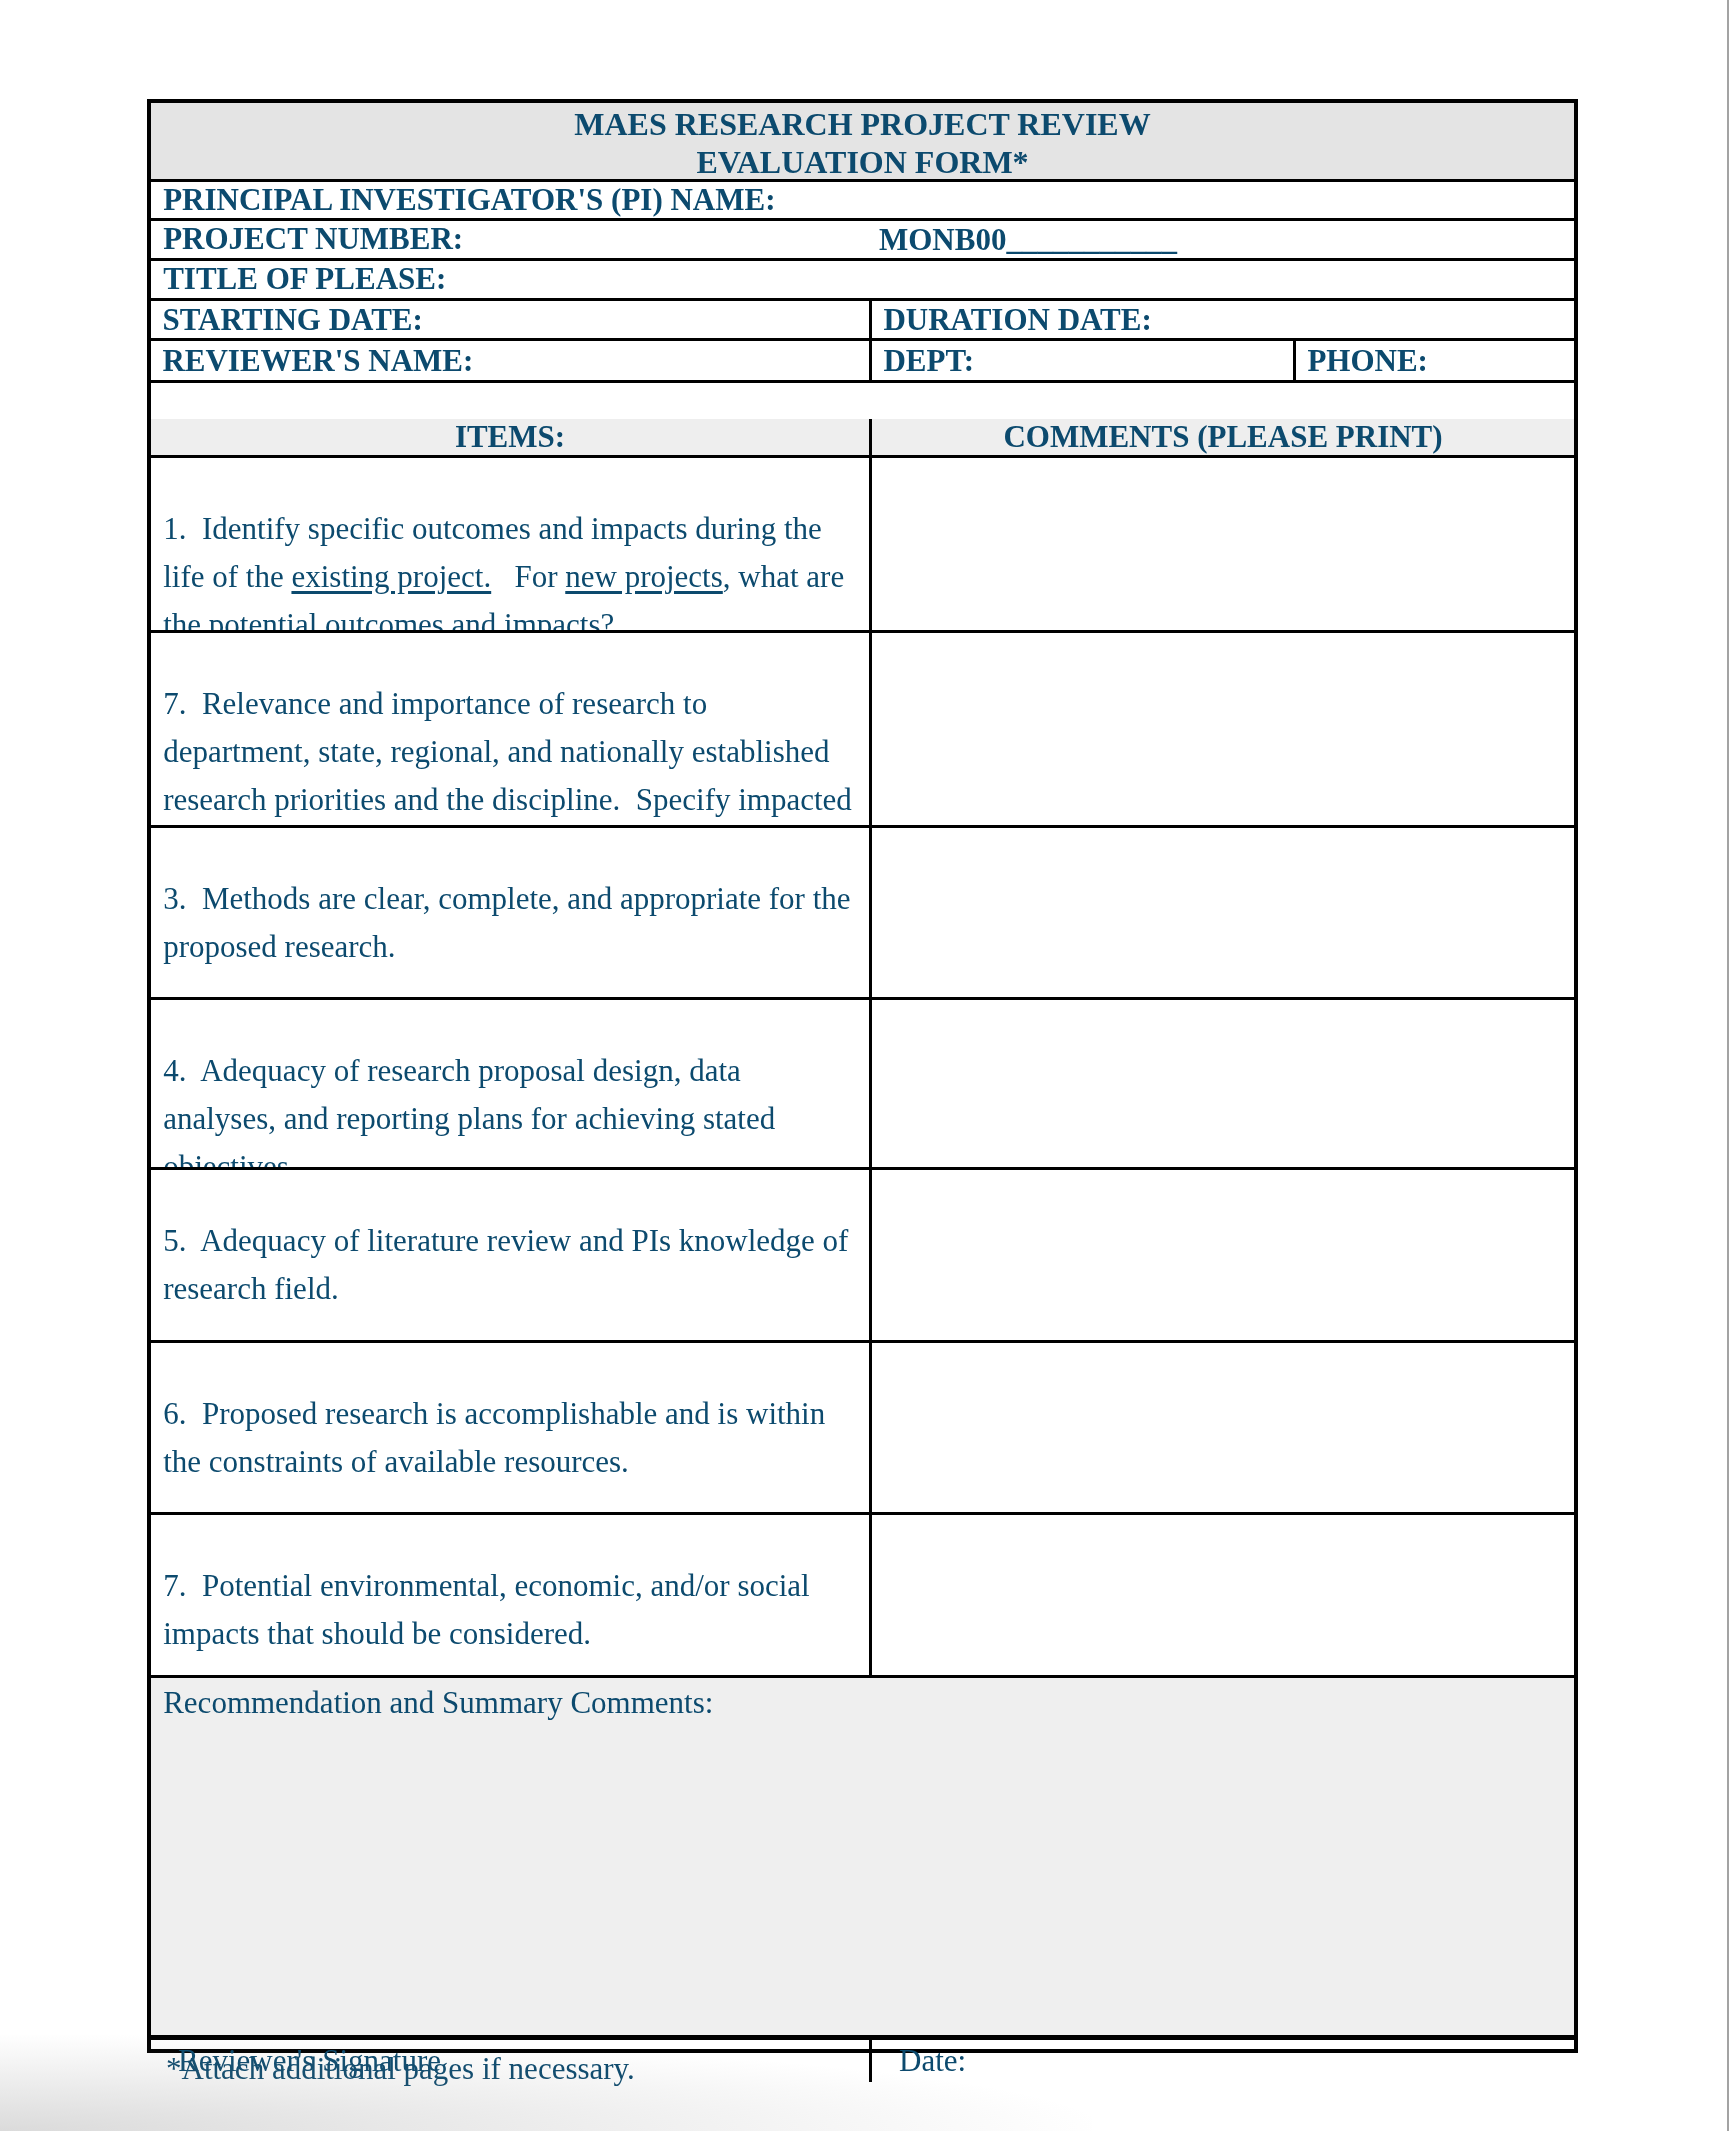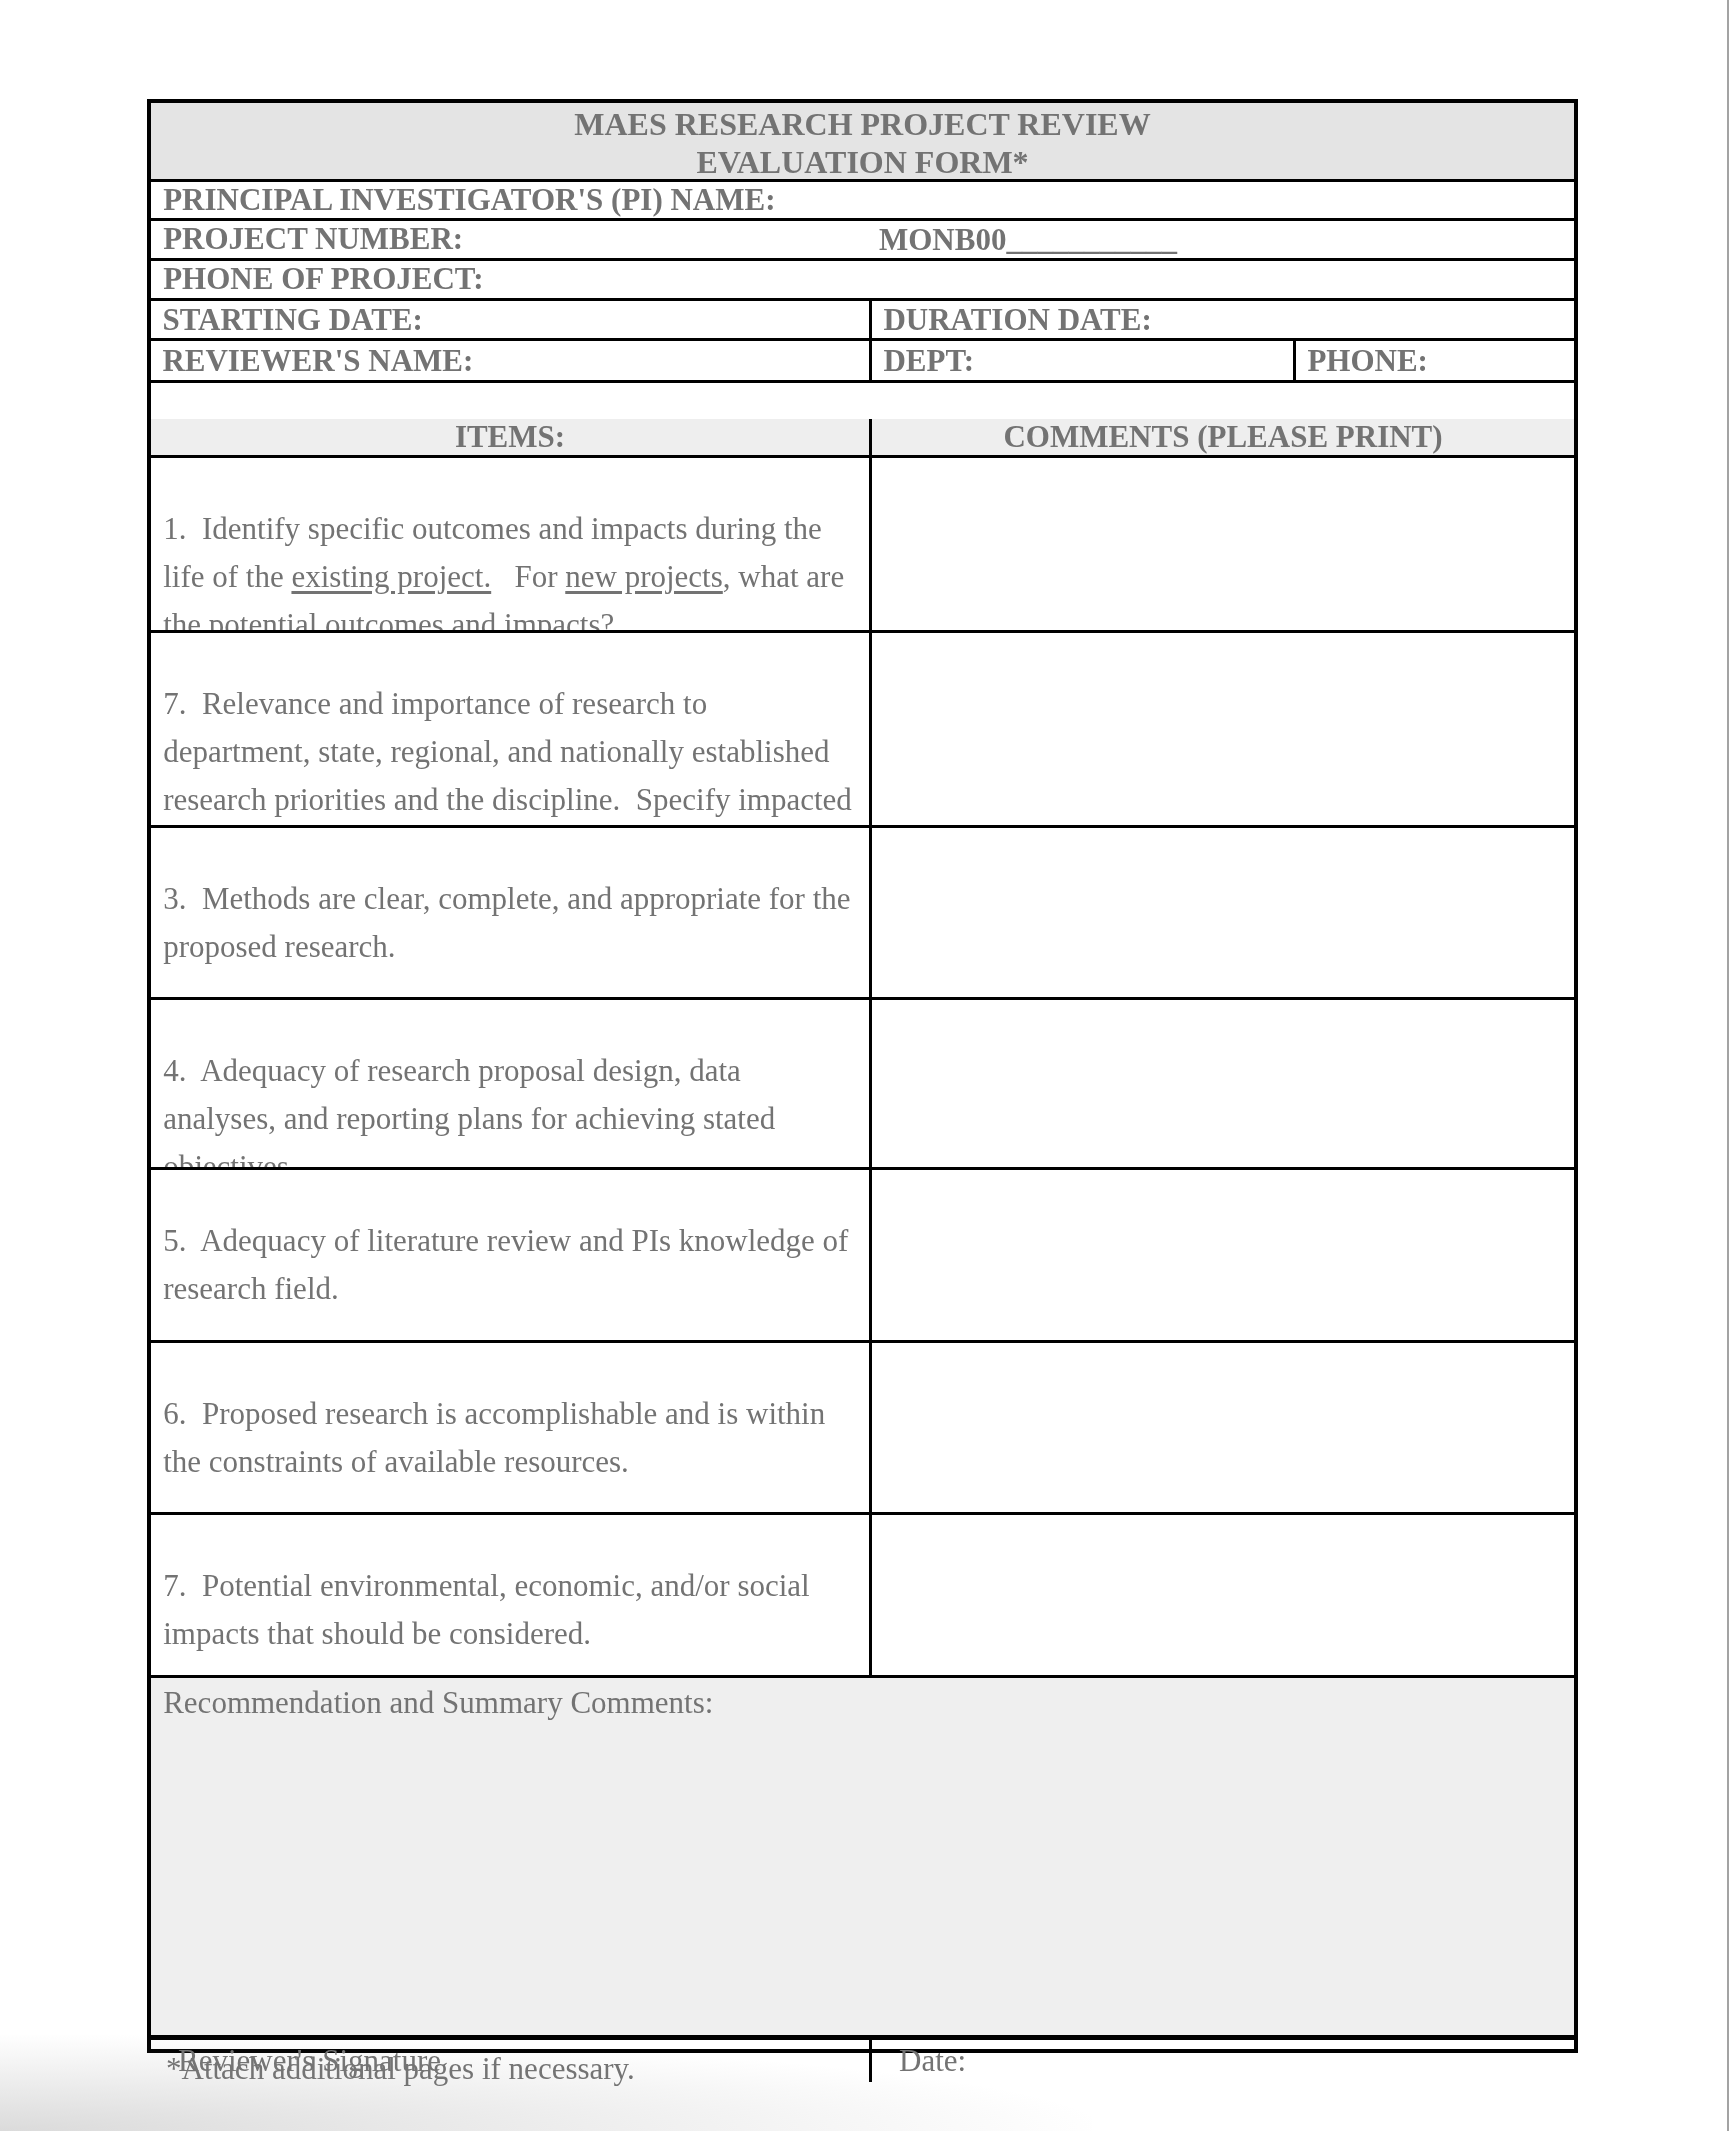--- a/index.html
+++ b/index.html
@@ -1,21 +1,21 @@
 <!DOCTYPE html>
 <html style="font-size:14px"><head>
 <meta charset="utf-8">
 <style>
   html,body{margin:0;padding:0;background:#ffffff;}
   .page{
     position:relative;
     width:1732px;height:2131px;
     background:#ffffff;
     font-family:"Liberation Serif", serif;
-    color:#737373;
+    color:#0c4a6e;
     overflow:hidden;
   }
   .form-table{
     position:absolute;
     left:147px;top:99px;
     width:1431px;height:1954px;
     border:4.4px solid #000;
     box-sizing:border-box;
     background:#fff;
   }
@@ -115,21 +115,21 @@
 
     <div class="row label-row h46">
       <span>PROJECT NUMBER:</span>
       <span class="pn-value">
         <span>MONB00</span>
           <span>___________</span>
       </span>
     </div>
 
     <div class="row label-row h46">
-      <span>PHONE OF PROJECT:</span>
+      <span>TITLE OF PLEASE:</span>
     </div>
 
     <div class="row split h46">
       <div class="cell c-left pad">
         <span>STARTING DATE:</span>
       </div>
       <div class="cell c-right pad">
         <span>DURATION DATE:</span>
       </div>
     </div>

